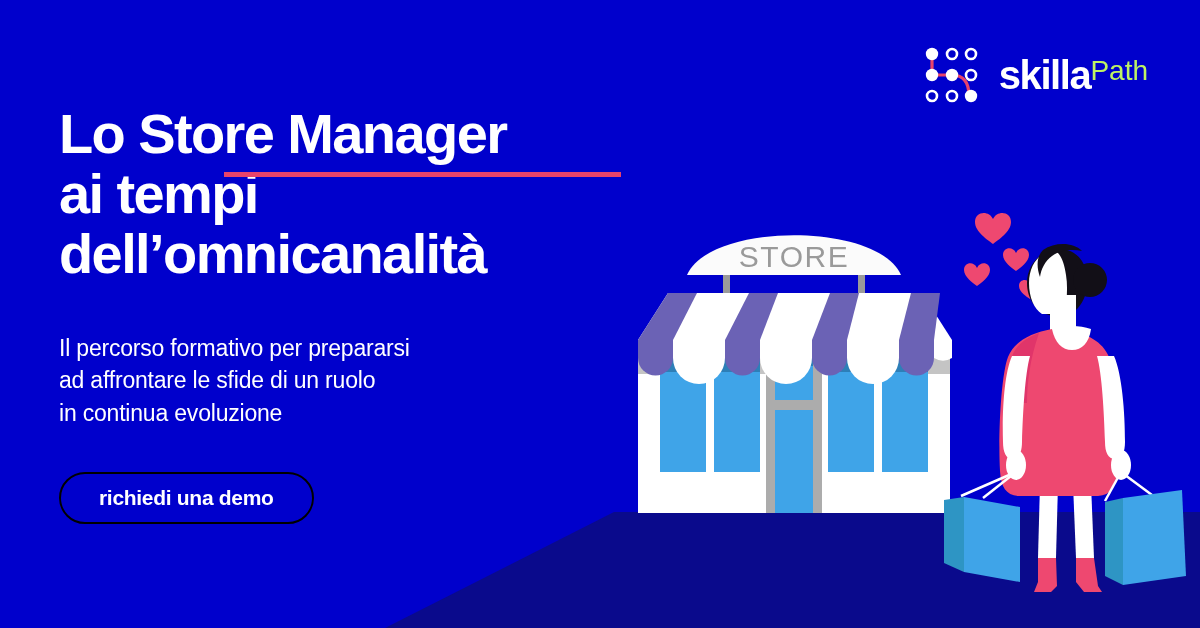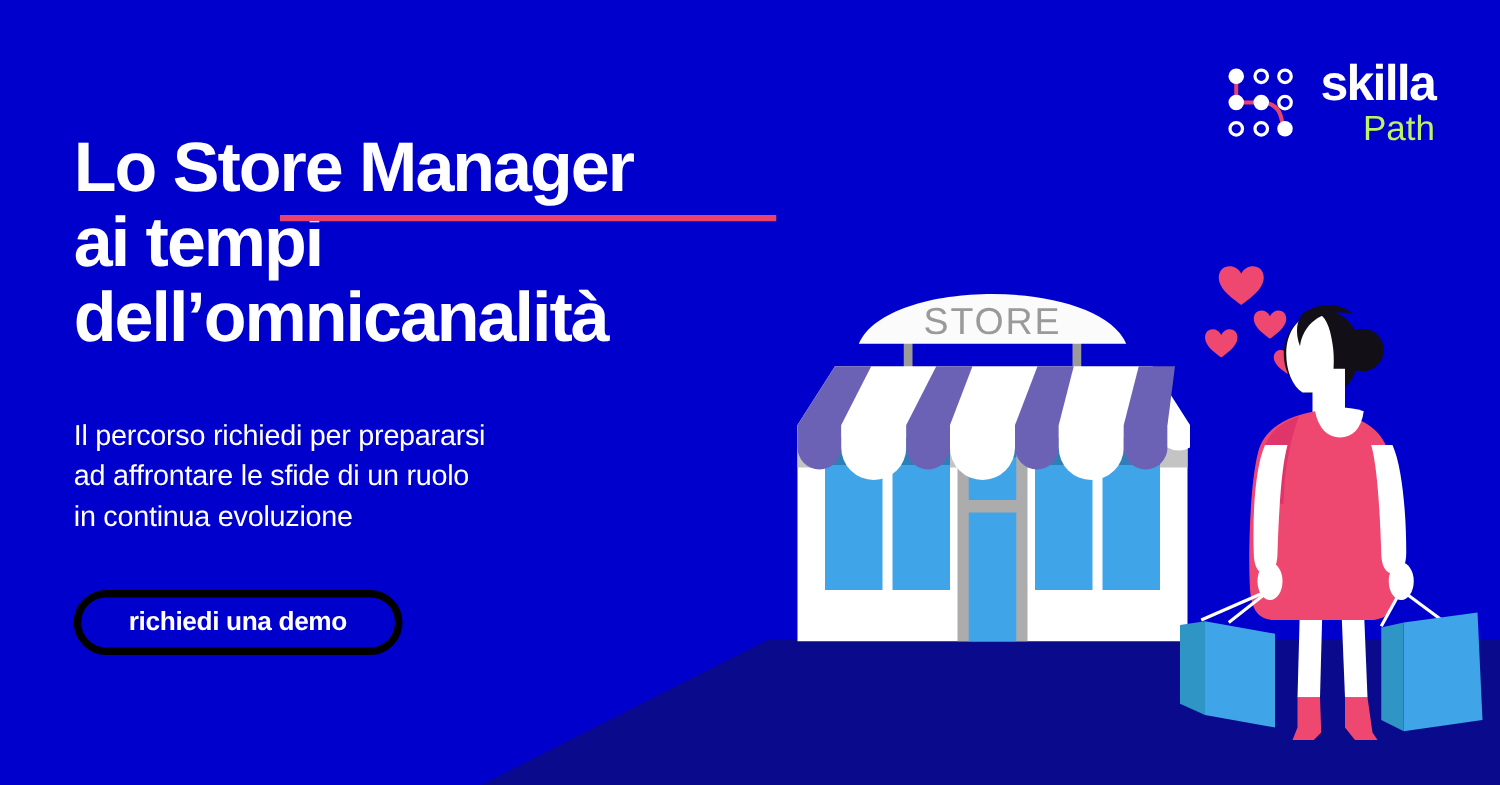--- a/index.html
+++ b/index.html
@@ -21,21 +21,21 @@
     position:absolute; left:0; top:0; width:1200px; height:628px;
     pointer-events:none;
   }
 
   
   #logo {
     position:absolute; right:52px; top:47px;
     display:flex; align-items:center; gap:20px;
   }
   #logo-dots { width:54px; height:56px; display:block; }
-  #logo-word { display:flex; flex-direction:column; align-items:flex-end; line-height:1; }
+  #logo-word { display:flex; flex-direction:row; line-height:1; }
   #logo-skilla {
     font-size:40px; font-weight:700; color:#ffffff;
     letter-spacing:-1.4px;
   }
   #logo-path {
     font-size:28px; font-weight:400; color:#bef264;
     letter-spacing:0px; margin-top:2px;
   }
 
   
@@ -51,21 +51,21 @@
   }
   #subtitle {
     margin-top:48px;
     font-size:23px; font-weight:400; color:#ffffff;
     line-height:1.42; letter-spacing:-0.2px; white-space:pre-line;
   }
   #cta {
     margin-top:42px;
     display:inline-flex; align-items:center; justify-content:center;
     height:52px; padding:0 38px;
-    border:6px solid #000000; border-radius:26px;
+    border:2px solid #000000; border-radius:26px;
     background:transparent; color:#ffffff;
     font-family:"Liberation Sans", sans-serif;
     font-size:21px; font-weight:700; letter-spacing:-0.3px;
     cursor:pointer;
   }
 
   
   #illustration {
     position:absolute; left:560px; top:180px;
     width:640px; height:448px;
@@ -101,21 +101,21 @@
       <div id="logo-skilla">skilla</div>
       <div id="logo-path">Path</div>
     </div>
   </div>
 
   <div id="copy">
     <h1 id="headline">Lo Store Manager
 ai tempi
 dell’omnicanalità</h1>
     <div id="headline-rule"></div>
-    <p id="subtitle">Il percorso richiedi per prepararsi
+    <p id="subtitle">Il percorso formativo per prepararsi
 ad affrontare le sfide di un ruolo
 in continua evoluzione</p>
     <button id="cta">richiedi una demo</button>
   </div>
 
   <svg id="illustration" viewBox="0 0 640 448" aria-hidden="true">
 
     <g>
 
       <rect x="163" y="88" width="7" height="26" fill="#9A9A9A"></rect>

